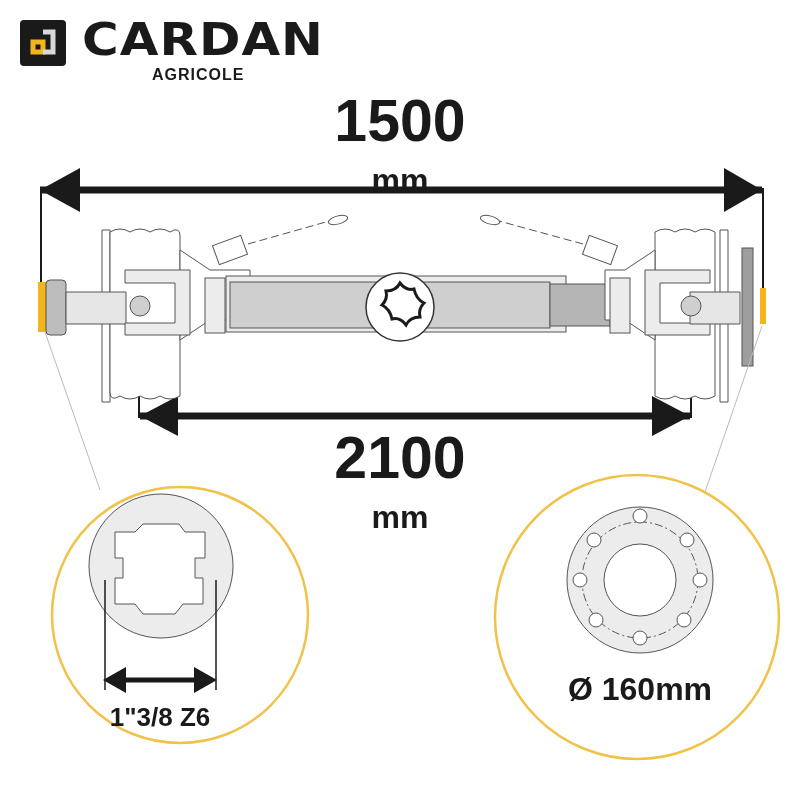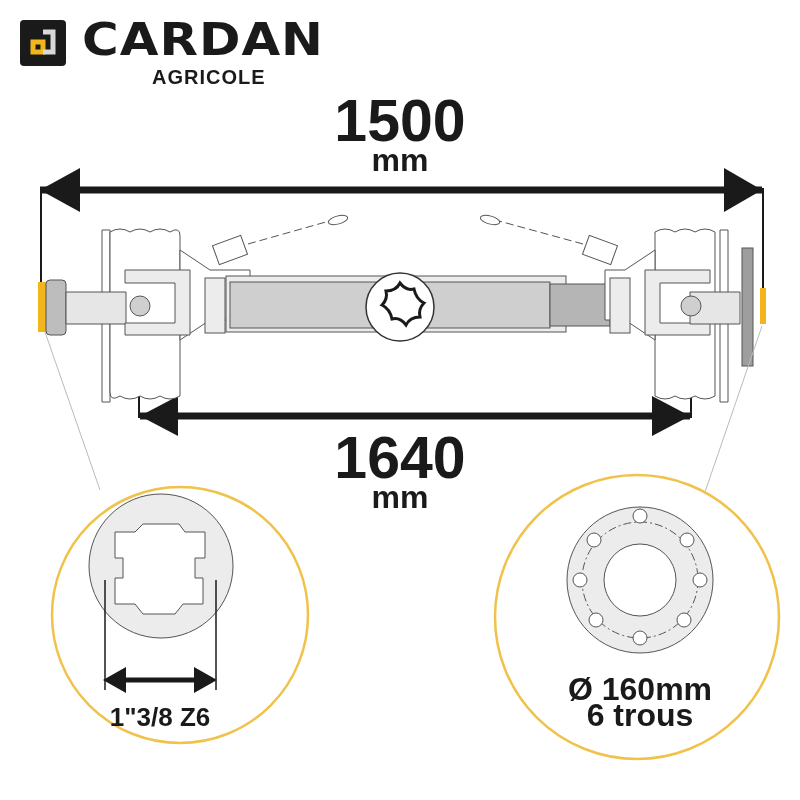--- a/index.html
+++ b/index.html
@@ -1,23 +1,23 @@
 <!DOCTYPE html>
 <html><head>
 <meta charset="utf-8">
 <style>
   html, body { margin:0; padding:0; background:#ffffff; }
   body { width:800px; height:800px; position:relative; overflow:hidden; font-family:"Liberation Sans", sans-serif; }
   .abs { position:absolute; }
   .logo-box { left:20px; top:20px; width:46px; height:46px; background:#1a1a1a; border-radius:4px; }
   .brand { left:82px; top:14px; font-size:50px; font-weight:700; letter-spacing:1px; color:#1a1a1a; line-height:58px; transform:scaleY(0.9); transform-origin:top left; font-family:"DejaVu Sans", sans-serif; }
-  .brand-sub { left:152px; top:66px; font-size:20px; font-weight:700; letter-spacing:1px; color:#1a1a1a; }
+  .brand-sub { left:152px; top:66px; font-size:16px; font-weight:700; letter-spacing:1px; color:#1a1a1a; }
   .dim-num { font-weight:700; color:#1a1a1a; text-align:center; width:200px; }
   .dim-big { font-size:59px; line-height:50px; }
-  .dim-unit { font-size:32px; line-height:34px; }
+  .dim-unit { font-size:32px; line-height:34px;margin-top:20px; }
   .spec-label { font-weight:700; color:#1a1a1a; text-align:center; }
   svg { position:absolute; left:0; top:0; }
 </style>
 </head>
 <body>
 
 <div class="abs logo-box">
   <svg width="46" height="46" viewBox="0 0 46 46">
     <path d="M13 22 h10 v10 h-10 z" fill="none" stroke="#f2b51c" stroke-width="5"></path>
     <path d="M23 12 h10 v20 h-10" fill="none" stroke="#d8d8d8" stroke-width="5"></path>
@@ -122,21 +122,20 @@
       <circle cx="640" cy="638" r="7"></circle>
       <circle cx="596" cy="620" r="7"></circle>
       <circle cx="580" cy="580" r="7"></circle>
       <circle cx="594" cy="540" r="7"></circle>
     </g>
   </g>
 </svg>
 
 <div class="abs dim-num dim-big" style="left:300px;top:96px;">1500</div>
 <div class="abs dim-num dim-unit" style="left:300px;top:143px;">mm</div>
-<div class="abs dim-num dim-big" style="left:300px;top:433px;">1640</div>
+<div class="abs dim-num dim-big" style="left:300px;top:433px;">2100</div>
 <div class="abs dim-num dim-unit" style="left:300px;top:480px;">mm</div>
 
 <div class="abs spec-label" style="left:80px;top:702px;width:160px;font-size:26px;">1"3/8 Z6</div>
 <div class="abs spec-label" style="left:540px;top:676px;width:200px;font-size:32px;line-height:26px;">
   <span>Ø</span>
   <span>160mm</span><br>
-  <span>6 trous</span>
 </div>
 
 </body></html>

